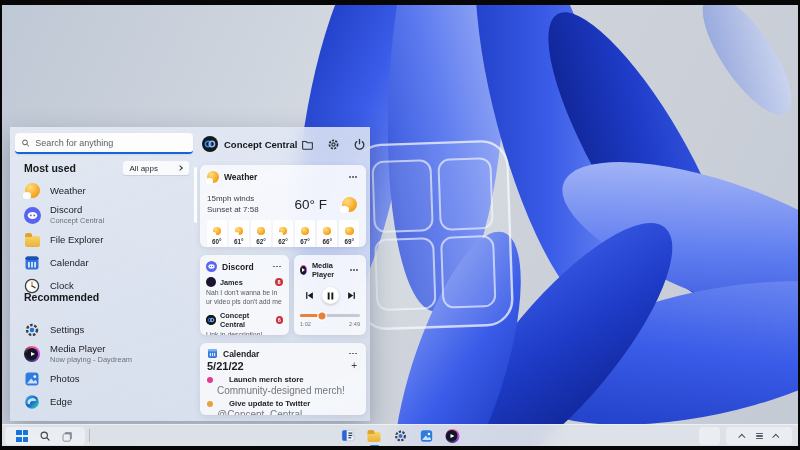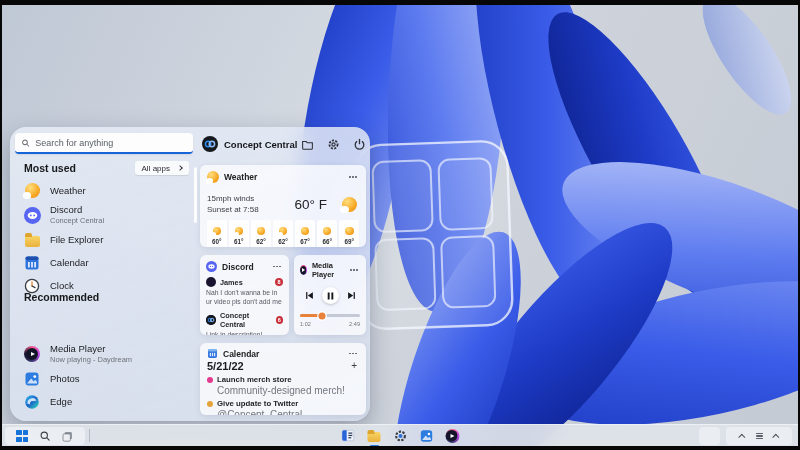--- a/index.html
+++ b/index.html
@@ -8,34 +8,34 @@
   .desktop { position:absolute; left:2px; top:5px; right:2px; bottom:4px; overflow:hidden;
              background: linear-gradient(115deg,#bfc8d5 0%, #d4d9e1 38%, #cdd2da 62%, #c4cad4 100%); }
   svg { display:block; }
 
   
   .wallpaper { position:absolute; inset:0; }
   .glass-logo { position:absolute; left:353px; top:135px; }
 
   
   .start-panel { position:absolute; left:8px; top:122px; width:360px; height:294px;
-    border-radius:16px; background:linear-gradient(160deg, rgba(230,236,246,0.88), rgba(214,222,238,0.80));
+    border-radius:0; background:linear-gradient(160deg, rgba(230,236,246,0.88), rgba(214,222,238,0.80));
     backdrop-filter: blur(10px); box-shadow:0 10px 26px rgba(20,30,60,0.30); }
 
   .search-box { position:absolute; left:5px; top:6px; width:178px; height:21px; background:#fdfdfe;
     border-radius:4px; border-bottom:2px solid #1565d8; display:flex; align-items:center; padding:0 6px; gap:5px;
     box-shadow:0 1px 2px rgba(0,0,0,0.08); }
   .search-box input { border:none; outline:none; background:transparent; font-size:9px; color:#333; width:100%;
     font-family:"Liberation Sans", sans-serif; }
   .search-box input::placeholder { color:#5a5f66; }
 
   .left-col { position:absolute; left:0; top:0; width:187px; height:100%; }
   .section-header { position:absolute; left:14px; right:8px; display:flex; justify-content:space-between; align-items:center; }
   .section-title { font-size:10.5px; font-weight:bold; color:#17181a; }
-  .all-apps-btn { display:flex; align-items:center; gap:8px; background:rgba(255,255,255,0.78); border-radius:3px;
+  .all-apps-btn { display:flex; align-items:center; gap:20px; background:rgba(255,255,255,0.78); border-radius:3px;
     padding:2.5px 7px; font-size:8px; color:#2a2c30; box-shadow:0 1px 1px rgba(0,0,0,0.10); cursor:default; }
   .chev-right { width:4px; height:4px; border-top:1.2px solid #3a3d42; border-right:1.2px solid #3a3d42; transform:rotate(45deg); }
 
   .app-row { position:absolute; left:0; width:100%; display:flex; align-items:center; gap:9px; padding-left:13px; }
   .app-icon { width:18px; height:18px; flex:0 0 18px; position:relative; display:flex; align-items:center; justify-content:center; }
   .app-label { font-size:9.5px; color:#1b1c1f; line-height:10px; }
   .app-sub { font-size:7.5px; color:#6e7278; line-height:9px; margin-top:1px; }
 
   .scrollbar { position:absolute; left:184px; top:40px; width:3px; height:56px; border-radius:2px; background:rgba(255,255,255,0.95); }
 
@@ -81,21 +81,21 @@
   .slider { position:relative; margin-top:10px; height:3px; border-radius:2px; background:rgba(120,130,150,0.38); }
   .slider-fill { position:absolute; left:0; top:0; bottom:0; border-radius:2px; background:#e8813a; }
   .slider-handle { position:absolute; top:50%; width:7px; height:7px; border-radius:50%; background:#e8813a;
     transform:translate(-50%,-50%); box-shadow:0 0 0 1.5px rgba(255,255,255,0.85); }
   .times { display:flex; justify-content:space-between; font-size:5.6px; color:#70747c; margin-top:4px; }
 
   .calendar-card { left:190px; top:216px; width:166px; height:72px; padding:5px 7px; }
   .cal-date-row { display:flex; align-items:center; margin-top:1px;justify-content:flex-end; }
   .cal-date { font-size:11px; font-weight:bold; color:#1c1d21; }
   .cal-add { margin-left:auto; font-size:10px; color:#3c4047; padding:0 2px; line-height:10px; }
-  .event-row { display:flex; align-items:center; gap:4px; margin-top:3px; }
+  .event-row { display:flex; align-items:center; gap:16px; margin-top:3px; }
   .event-dot { width:6px; height:6px; border-radius:50%; flex:0 0 6px; }
   .event-dot.pink { background:#e23a8e; } .event-dot.amber { background:#e4a33b; }
   .event-title { font-size:7.8px; font-weight:bold; color:#1e1f23; }
   .event-sub { font-size:10px; color:#73777e; margin-left:10px; margin-top:1px; }
 
   
   .taskbar { position:absolute; left:0; right:0; bottom:0; height:22px;
     background:rgba(222,226,233,0.94); backdrop-filter:blur(8px); border-top:1px solid rgba(255,255,255,0.5); }
   .tb-left { position:absolute; left:3px; top:2px; width:80px; height:18px; border-radius:4px;
     background:rgba(244,246,250,0.60); display:flex; align-items:center; justify-content:space-around; padding:0 6px; }
@@ -244,20 +244,29 @@
               <path d="M8 8 L11 9.6" stroke="#34373d" stroke-width="1.2" stroke-linecap="round"></path>
             </svg>
           </span>
           <span class="app-label">Clock</span>
         </div>
 
         <div class="section-header" style="top:164px;align-items:center;">
           <span class="section-title">Recommended</span>
         </div>
 
+        <div class="app-row" style="top:191px; height:23px;">
+          <span class="app-icon">
+            <svg width="16" height="16" viewBox="0 0 16 16">
+              <circle cx="8" cy="8" r="5" fill="none" stroke="#3a3f46" stroke-width="2.4" stroke-dasharray="2.6 1.6"></circle>
+              <circle cx="8" cy="8" r="2.3" fill="#1f72d8"></circle>
+            </svg>
+          </span>
+          <span class="app-label">Settings</span>
+        </div>
 
         <div class="app-row" style="top:214px; height:26px;">
           <span class="app-icon">
             <span class="mp-ring mp-16">
                 <span class="inner">
                   <span class="tri"></span>
                 </span>
               </span>
           </span>
           <span style="display:flex;flex-direction:column;">

